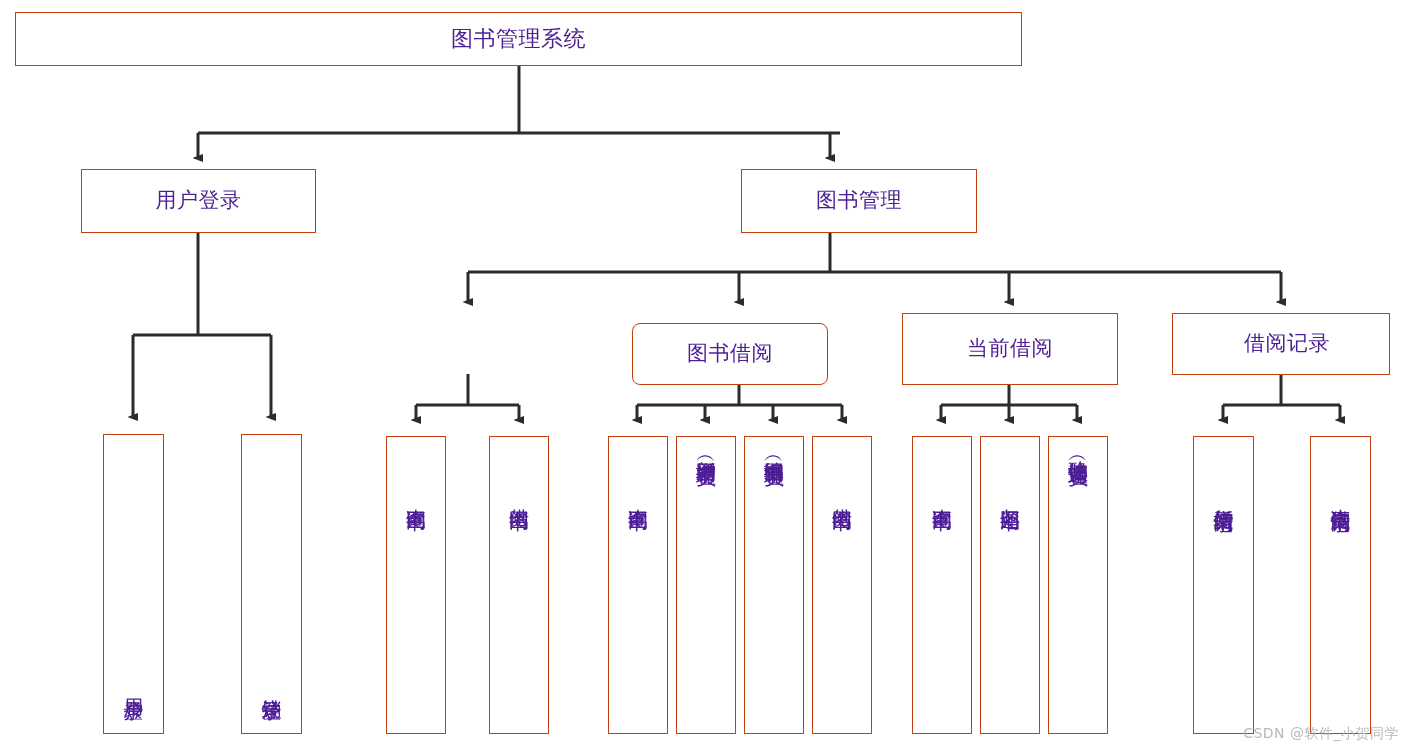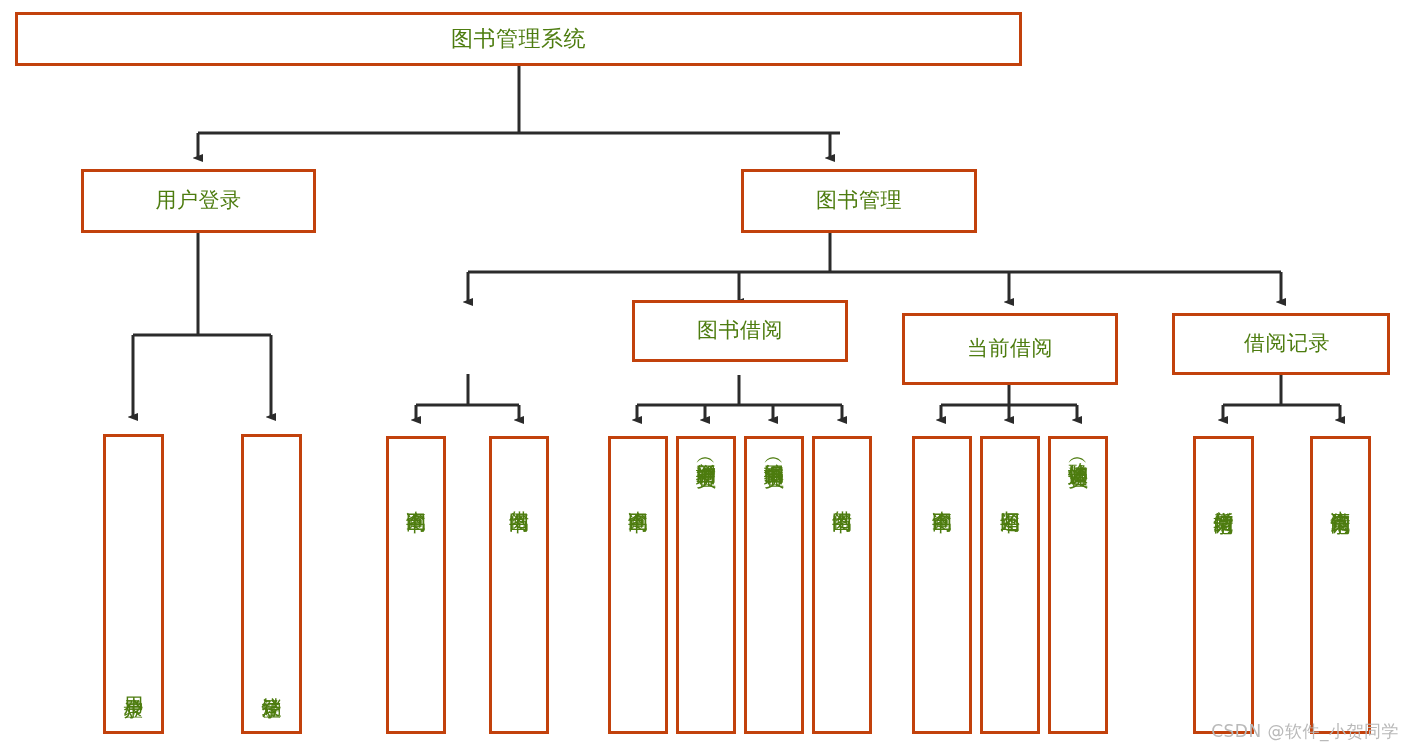--- a/index.html
+++ b/index.html
@@ -20,23 +20,23 @@
   #edges {
     position: absolute;
     left: 0;
     top: 0;
     width: 1405px;
     height: 747px;
   }
   .node {
     position: absolute;
     box-sizing: border-box;
-    border: 3px solid #c2410c;
+    border: 1px solid #c2410c;
     background: #ffffff;
-    color: #4d7c0f;
+    color: #4c1d95;
   }
   .node.horiz {
     display: flex;
     align-items: center;
     justify-content: center;
     text-align: center;
     font-size: 21px;
     line-height: 1.2;
     letter-spacing: 0.5px;
   }
@@ -66,21 +66,21 @@
     padding-top: 8px;
   }
   .node.vert.align-mid {
     align-items: flex-start;
     padding-top: 56px;
   }
   .watermark {
     position: absolute;
     right: 6px;
     bottom: 4px;
-    font-size: 17px;
+    font-size: 14px;
     color: #b9b9b9;
     letter-spacing: 0.5px;
     white-space: nowrap;
   }
 </style>
 </head>
 <body>
 
 <div id="canvas">
 
@@ -132,21 +132,21 @@
       <path d="M1223,405 L1223,420" marker-end="url(#arrow)"></path>
       <path d="M1340,405 L1340,420" marker-end="url(#arrow)"></path>
     </g>
   </svg>
 
   <div class="node horiz root" style="left:15px; top:12px; width:1007px; height:54px;">图书管理系统</div>
 
   <div class="node horiz" style="left:81px; top:169px; width:235px; height:64px;">用户登录</div>
   <div class="node horiz" style="left:712px; top:169px; width:236px; height:64px;margin-left:29px;">图书管理</div>
 
-  <div class="node horiz" style="left:632px; top:300px; width:216px; height:62px;">图书借阅</div>
+  <div class="node horiz" style="left:632px; top:323px; width:196px; height:62px;border-radius:8px;">图书借阅</div>
   <div class="node horiz" style="left:902px; top:313px; width:216px; height:72px;">当前借阅</div>
   <div class="node horiz" style="left:1172px; top:313px; width:218px; height:62px;padding-left:12px;">借阅记录</div>
 
   <div class="node vert align-bottom" style="left:103px; top:434px; width:61px; height:300px;">
     <span class="vlabel">用户登录</span>
   </div>
   <div class="node vert align-bottom" style="left:241px; top:434px; width:61px; height:300px;">
     <span class="vlabel">注销登录</span>
   </div>
 

